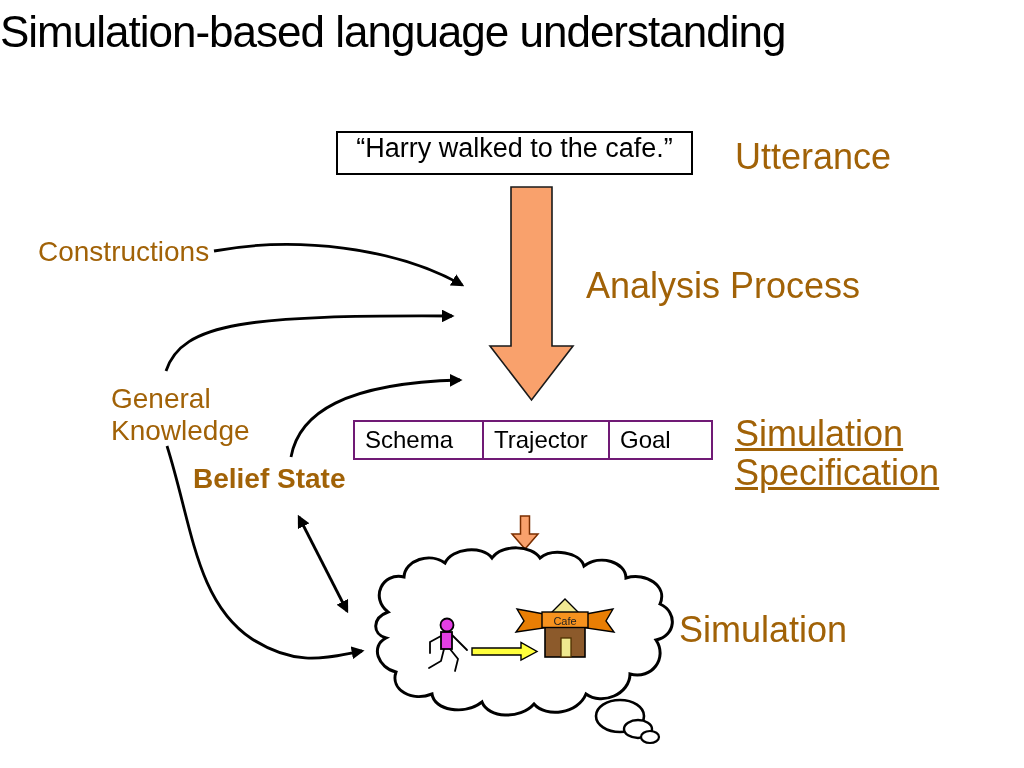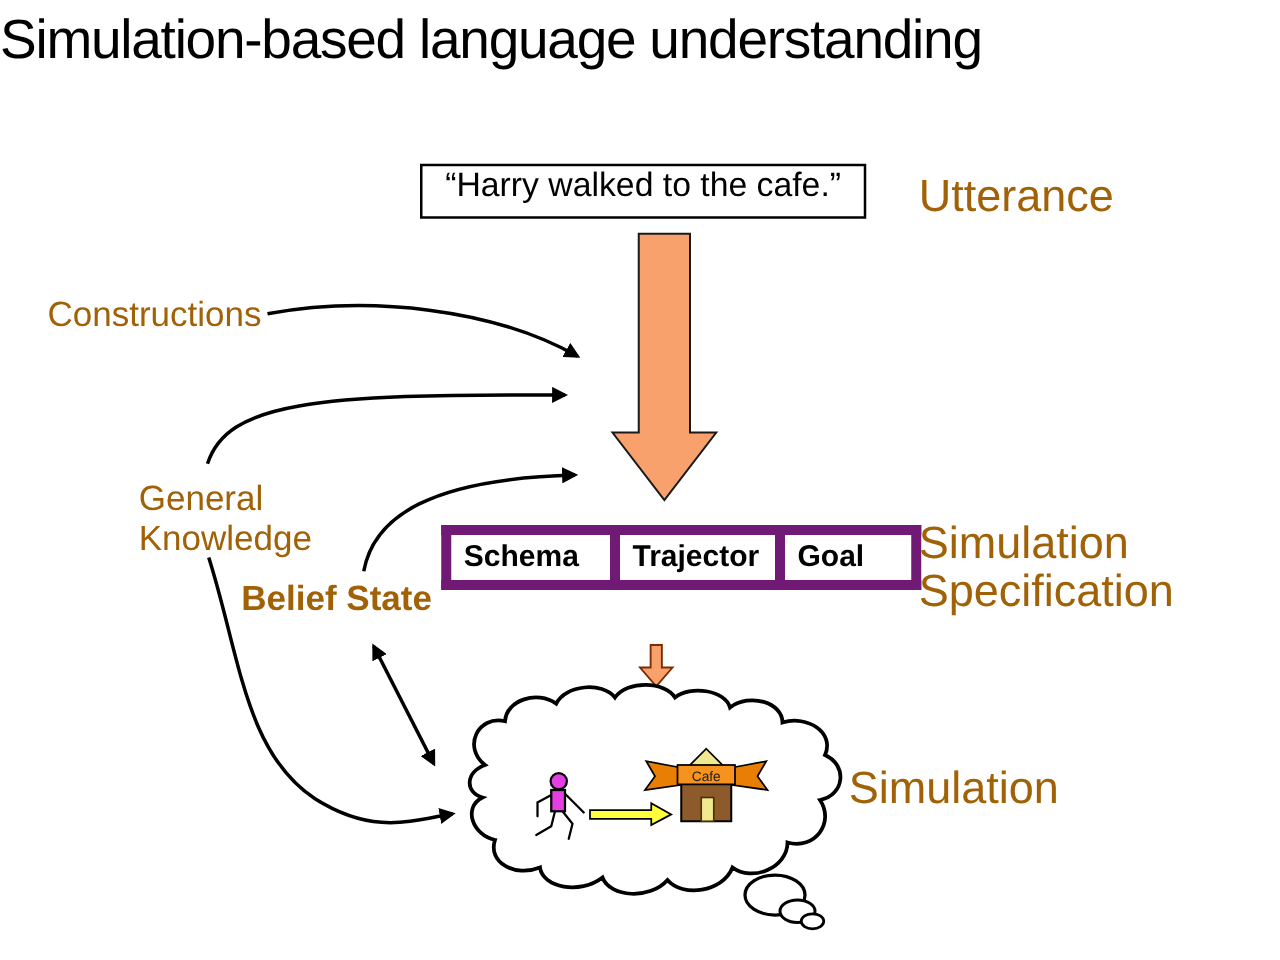--- a/index.html
+++ b/index.html
@@ -19,29 +19,29 @@
     font-size:27px;background:#fff;box-sizing:border-box;
   }
   .lbl{position:absolute;color:#a16207;white-space:pre-line;}
   .f36{font-size:36px;line-height:39px;}
   .f28{font-size:28px;line-height:32px;}
   .lbl-utterance{left:735px;top:137px;}
   .lbl-analysis{left:586px;top:266px;}
   .lbl-constructions{left:38px;top:236px;}
   .lbl-genknow{left:111px;top:383px;width:165px;}
   .lbl-belief{left:193px;top:463px;font-weight:bold;}
-  .lbl-simspec{left:735px;top:414px;width:255px;}
+  .lbl-simspec{left:735px;top:414px;width:255px;text-decoration:underline;}
   .lbl-simulation{left:679px;top:610px;}
   table.spec{
     position:absolute;left:353px;top:420px;border-collapse:collapse;
     font-size:24px;table-layout:fixed;background:#fff;
   }
   table.spec td{
-    border:8px solid #701a75;height:36px;padding:0 0 0 10px;
-    vertical-align:middle;font-weight:bold;
+    border:2px solid #701a75;height:36px;padding:0 0 0 10px;
+    vertical-align:middle;font-weight:normal;
   }
   .c0{width:117px;} .c1{width:114px;} .c2{width:91px;}
 </style>
 </head>
 <body>
 
 <div class="stage">
 
   <svg class="art" width="1024" height="768" viewBox="0 0 1024 768">
     <defs>
@@ -99,20 +99,21 @@
   </svg>
 
   <div class="title">Simulation-based language understanding</div>
 
   <div class="utter-box">
     <span>“Harry walked to the cafe.”</span>
   </div>
 
   <div class="lbl f36 lbl-utterance">Utterance</div>
 
+  <div class="lbl f36 lbl-analysis">Analysis Process</div>
 
   <div class="lbl f28 lbl-constructions">Constructions</div>
 
   <div class="lbl f28 lbl-genknow">General Knowledge</div>
 
   <div class="lbl f28 lbl-belief">Belief State</div>
 
   <div class="lbl f36 lbl-simspec">Simulation Specification</div>
 
   <div class="lbl f36 lbl-simulation">Simulation</div>

